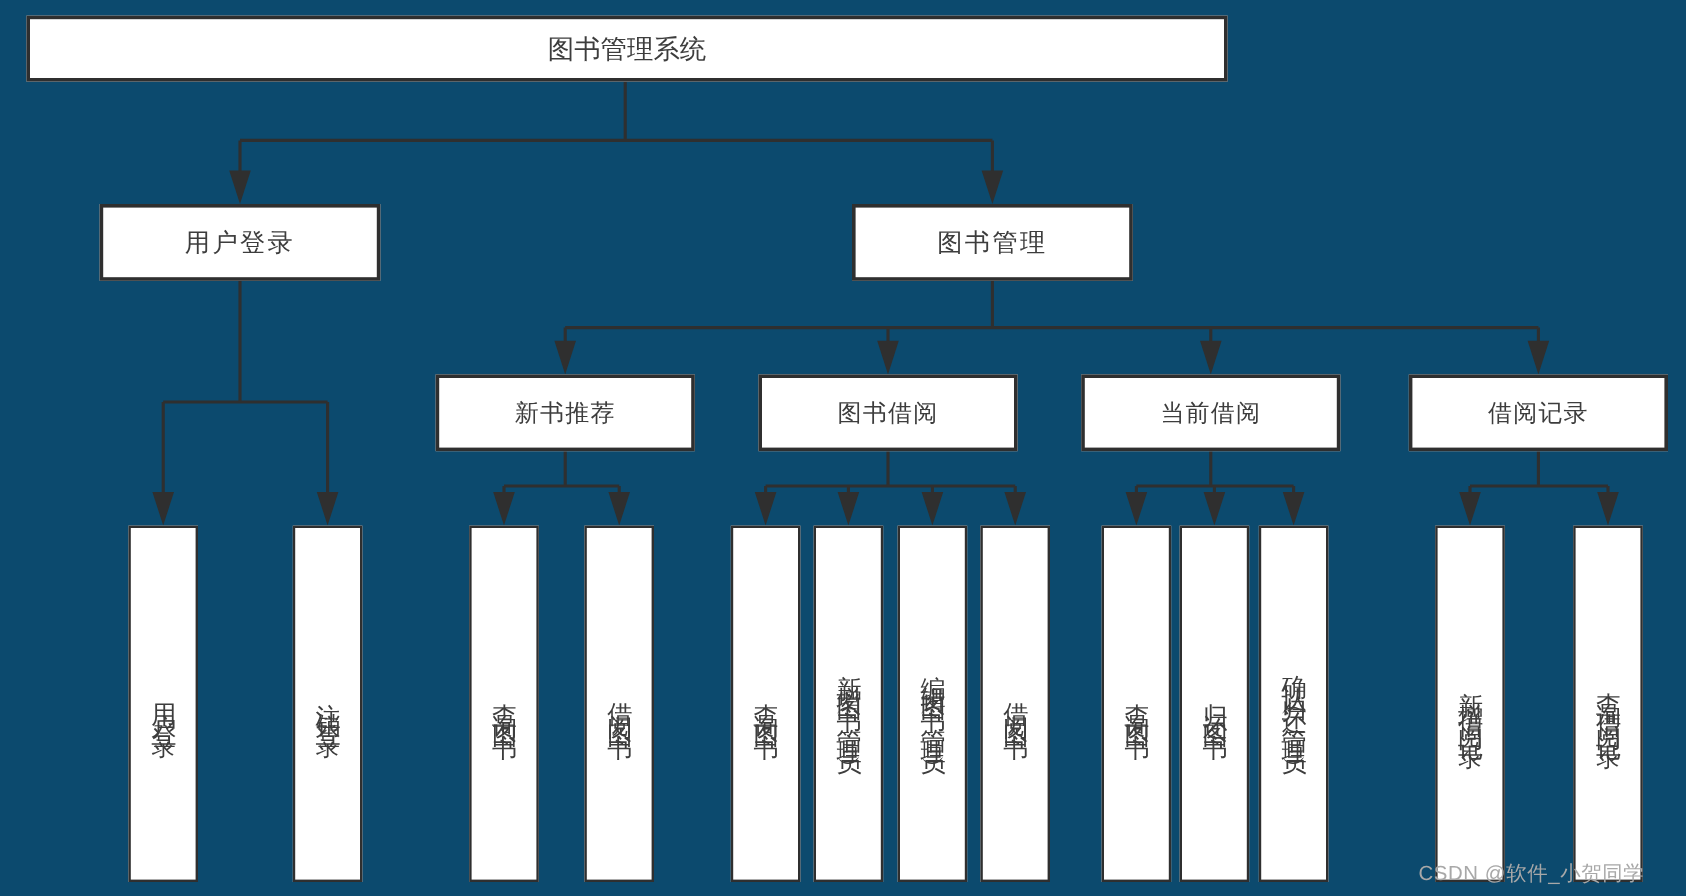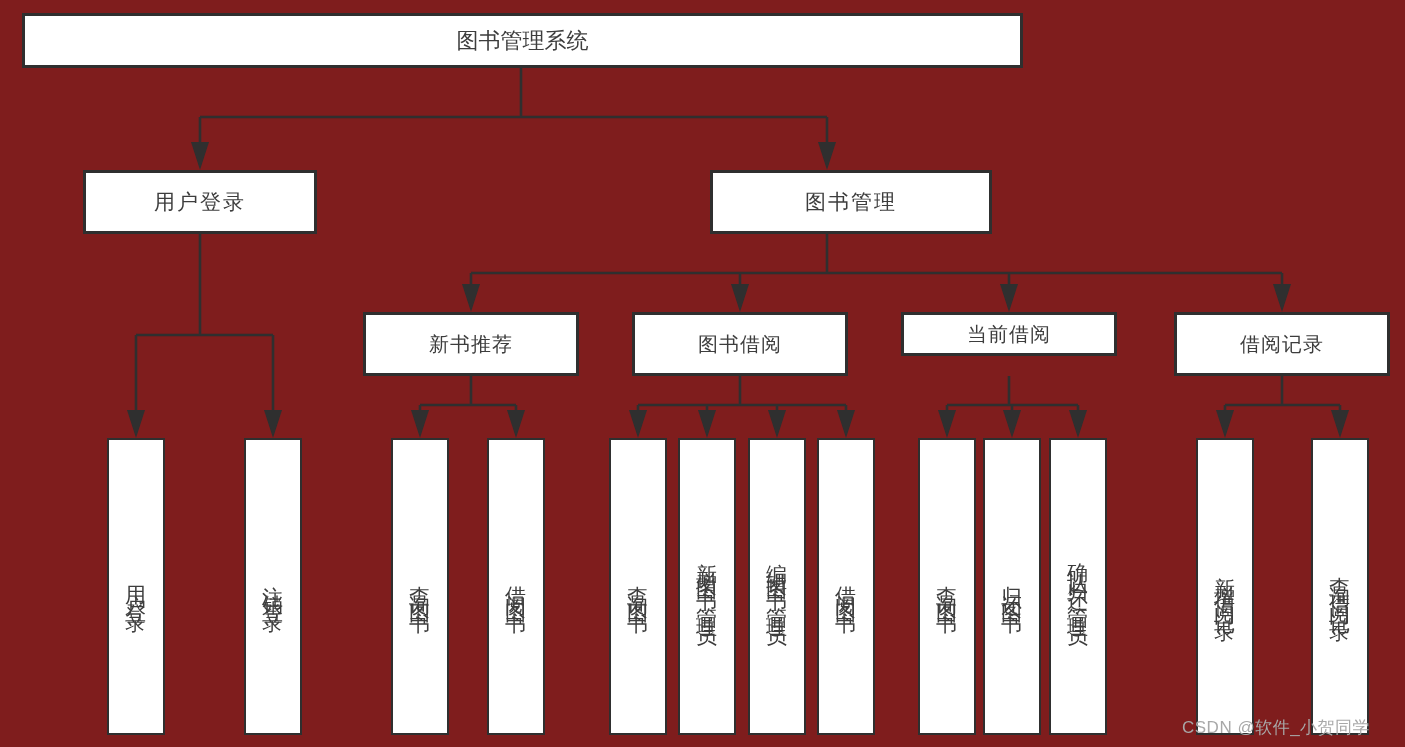--- a/index.html
+++ b/index.html
@@ -5,21 +5,21 @@
   html, body {
     margin: 0;
     padding: 0;
     background: #ffffff;
     font-family: "Liberation Sans", "DejaVu Sans", sans-serif;
   }
   .stage {
     position: relative;
     width: 1405px;
     height: 747px;
-    background: #7f1d1d;
+    background: #0c4a6e;
     overflow: hidden;
   }
   svg.connectors {
     position: absolute;
     left: 0;
     top: 0;
     z-index: 1;
   }
   .node {
     position: absolute;
@@ -107,31 +107,31 @@
     </g>
   </svg>
 
   <div class="node root" style="left:22px; top:13px; width:1001px; height:55px;">
     <span>图书管理系统</span>
   </div>
 
   <div class="node lvl1" style="left:83px; top:170px; width:234px; height:64px;">
     <span>用户登录</span>
   </div>
-  <div class="node lvl1" style="left:710px; top:170px; width:282px; height:64px;">
+  <div class="node lvl1" style="left:710px; top:170px; width:234px; height:64px;">
     <span>图书管理</span>
   </div>
 
   <div class="node lvl2" style="left:632px; top:312px; width:216px; height:64px;">
     <span>图书借阅</span>
   </div>
   <div class="node lvl2" style="left:363px; top:312px; width:216px; height:64px;">
     <span>新书推荐</span>
   </div>
-  <div class="node lvl2" style="left:901px; top:312px; width:216px; height:44px;text-align:center;">
+  <div class="node lvl2" style="left:901px; top:312px; width:216px; height:64px;text-align:center;">
     <span>当前借阅</span>
   </div>
   <div class="node lvl2" style="left:1174px; top:312px; width:216px; height:64px;">
     <span>借阅记录</span>
   </div>
 
   <div class="node leaf" style="left:107px; top:438px; width:58px; height:297px;">
     <span class="vtext">用户登录</span>
   </div>
   <div class="node leaf" style="left:244px; top:438px; width:58px; height:297px;">

